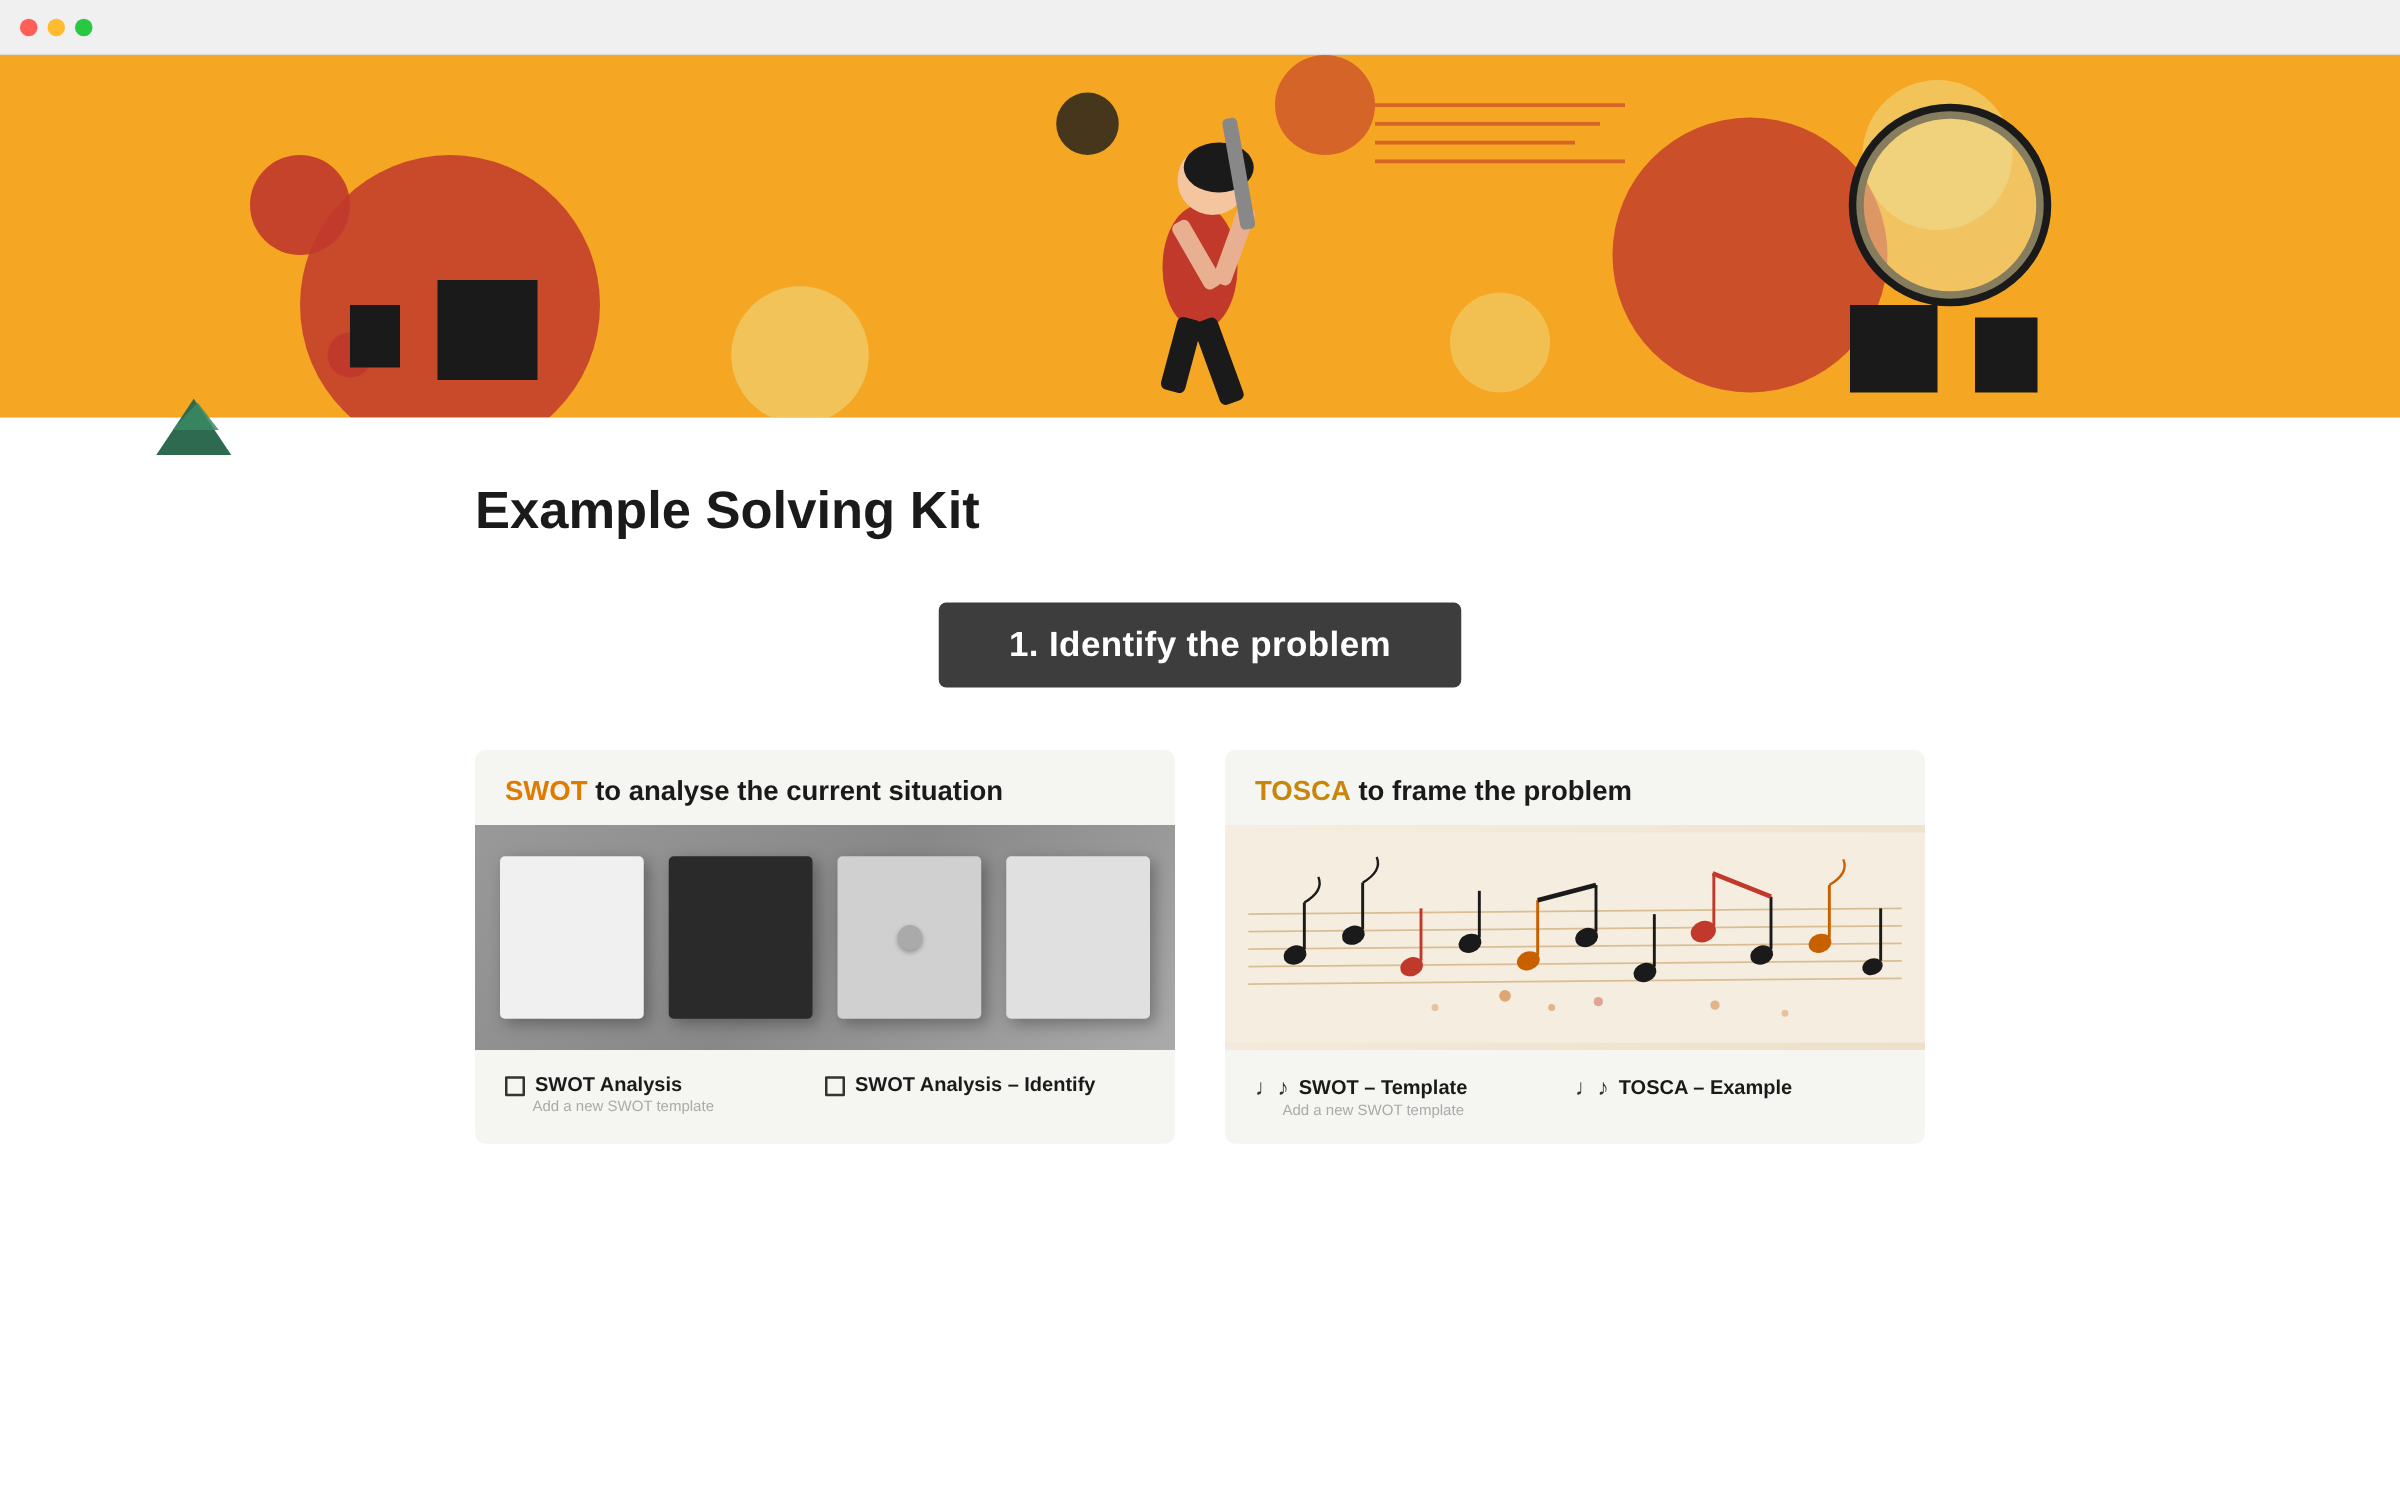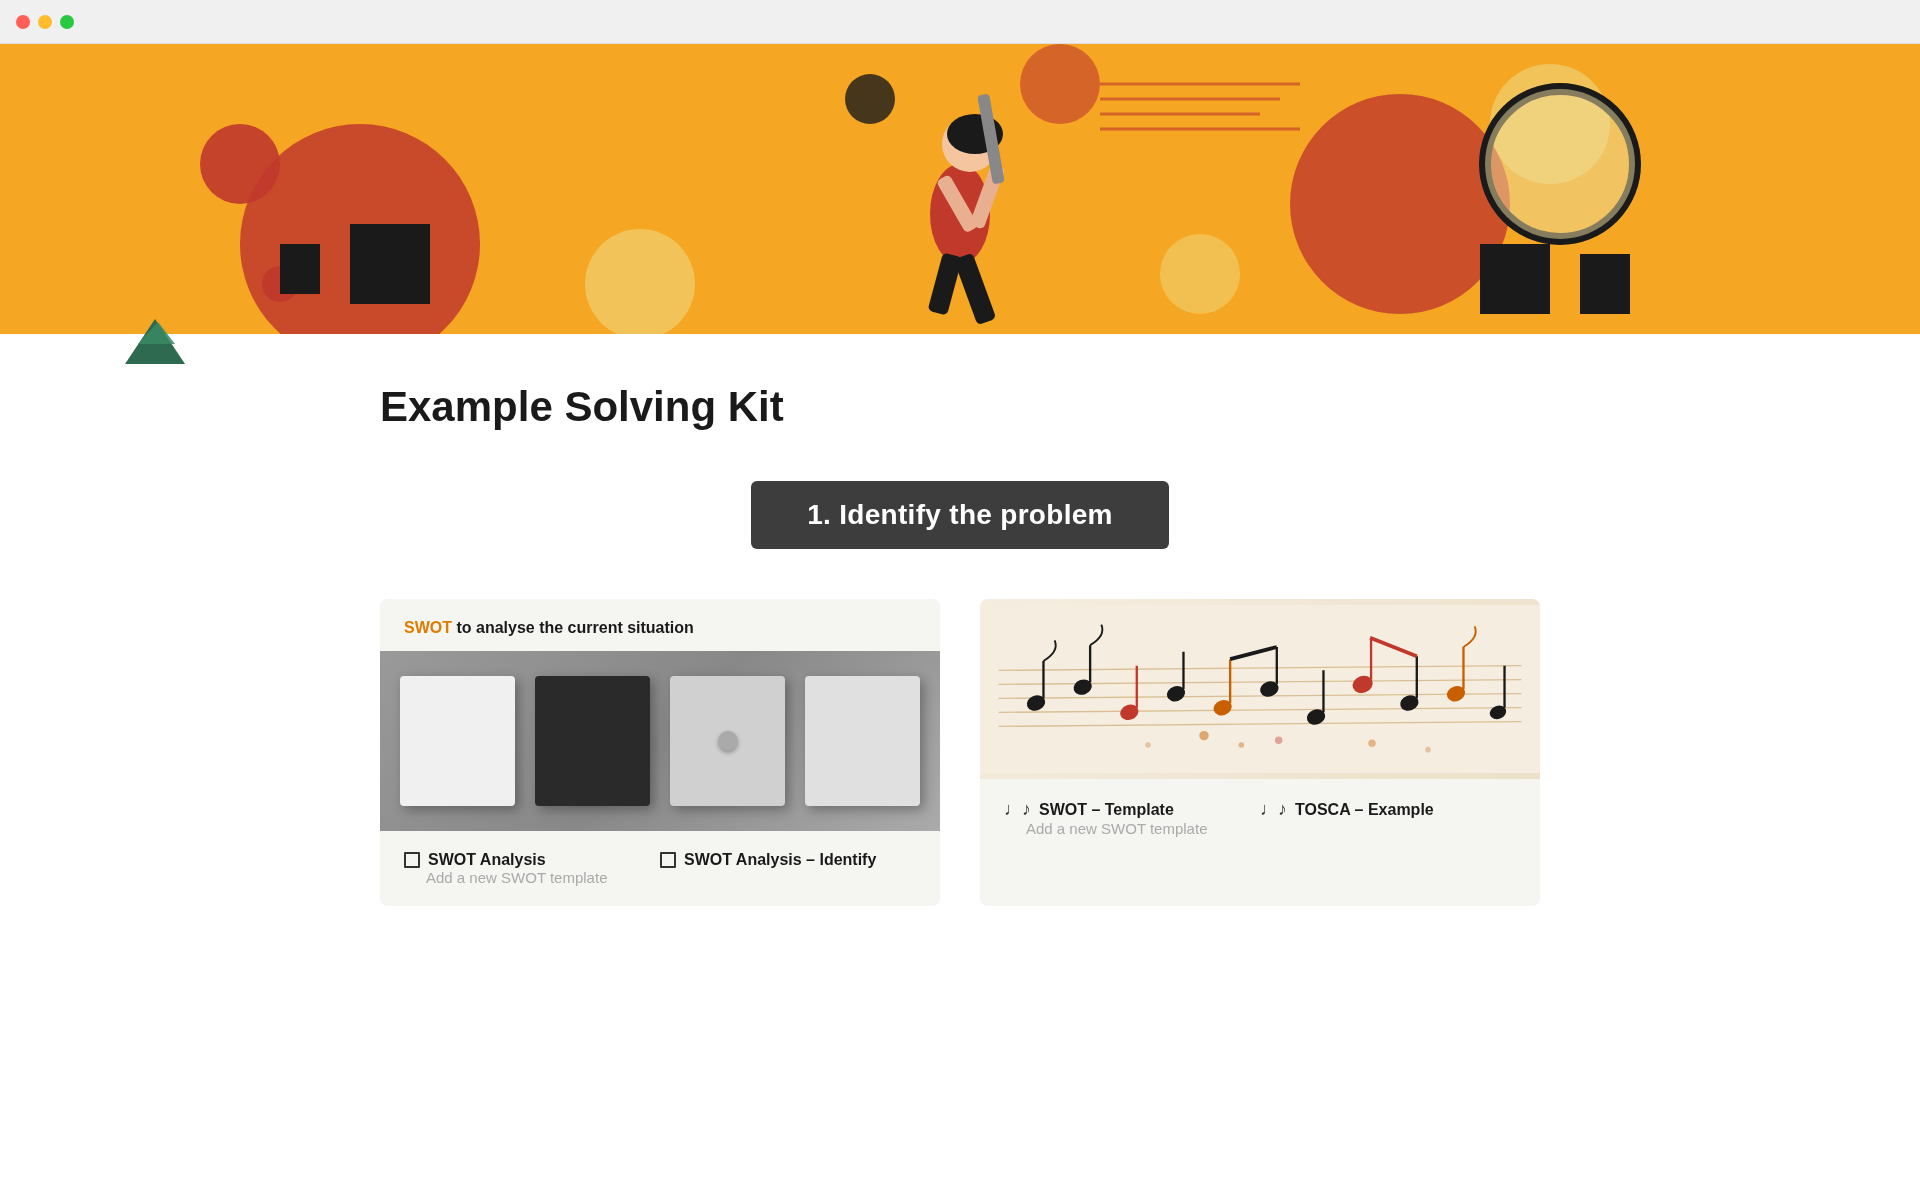--- a/index.html
+++ b/index.html
@@ -88,21 +88,21 @@
     }
 
     .card {
       background: #f5f5f2;
       border-radius: 8px;
       overflow: hidden;
     }
 
     .card-header {
       padding: 20px 24px 14px;
-      font-size: 16px;
+      font-size: 22px;
       font-weight: 600;
       color: #1a1a1a;
     }
 
     .card-header .accent-swot {
       color: #e07b00;
       font-weight: 700;
     }
 
     .card-header .accent-tosca {
@@ -184,21 +184,21 @@
     .card-item-title {
       display: flex;
       align-items: center;
       gap: 8px;
       font-size: 16px;
       font-weight: 600;
       color: #1a1a1a;
     }
 
     .card-item-sub {
-      font-size: 15px;
+      font-size: 12px;
       color: #aaa;
       padding-left: 22px;
     }
 
     .doc-icon {
       width: 16px;
       height: 16px;
       border: 2px solid #333;
       border-radius: 1px;
       flex-shrink: 0;
@@ -313,20 +313,24 @@
           </div>
         </div>
         <div class="card-item">
           <div class="card-item-sub">Add a new SWOT template</div>
         </div>
         <div class="card-item"></div>
       </div>
     </div>
 
     <div class="card">
+      <div class="card-header">
+        <span class="accent-tosca" style="color: #c8860a;">TOSCA</span>
+        <span> to frame the problem</span>
+      </div>
 
       <div class="card-image tosca-img">
         <svg viewBox="0 0 600 180" width="100%" height="100%" xmlns="http://www.w3.org/2000/svg" style="position:absolute;top:0;left:0;">
           <rect width="600" height="180" fill="#f5ede0"></rect>
 
           <line x1="20" y1="70" x2="580" y2="65" stroke="#c8a060" stroke-width="1.5" opacity="0.6"></line>
           <line x1="20" y1="85" x2="580" y2="80" stroke="#c8a060" stroke-width="1.5" opacity="0.6"></line>
           <line x1="20" y1="100" x2="580" y2="95" stroke="#c8a060" stroke-width="1.5" opacity="0.6"></line>
           <line x1="20" y1="115" x2="580" y2="110" stroke="#c8a060" stroke-width="1.5" opacity="0.6"></line>
           <line x1="20" y1="130" x2="580" y2="125" stroke="#c8a060" stroke-width="1.5" opacity="0.6"></line>

